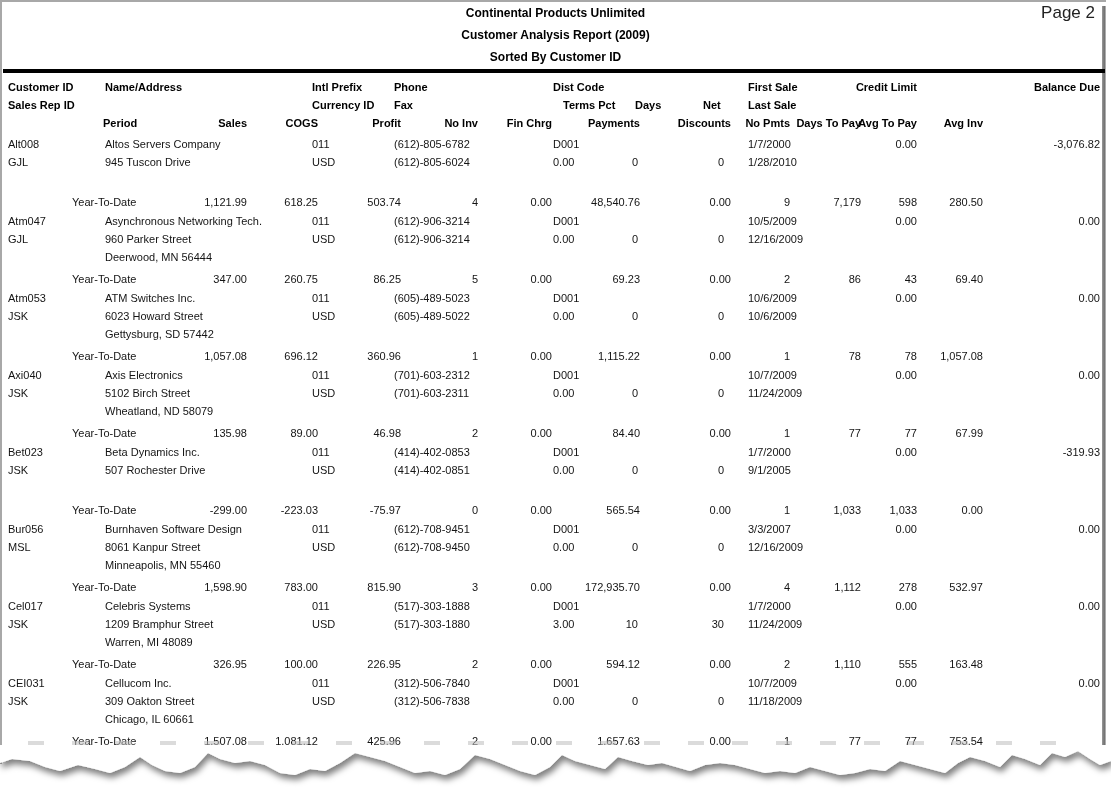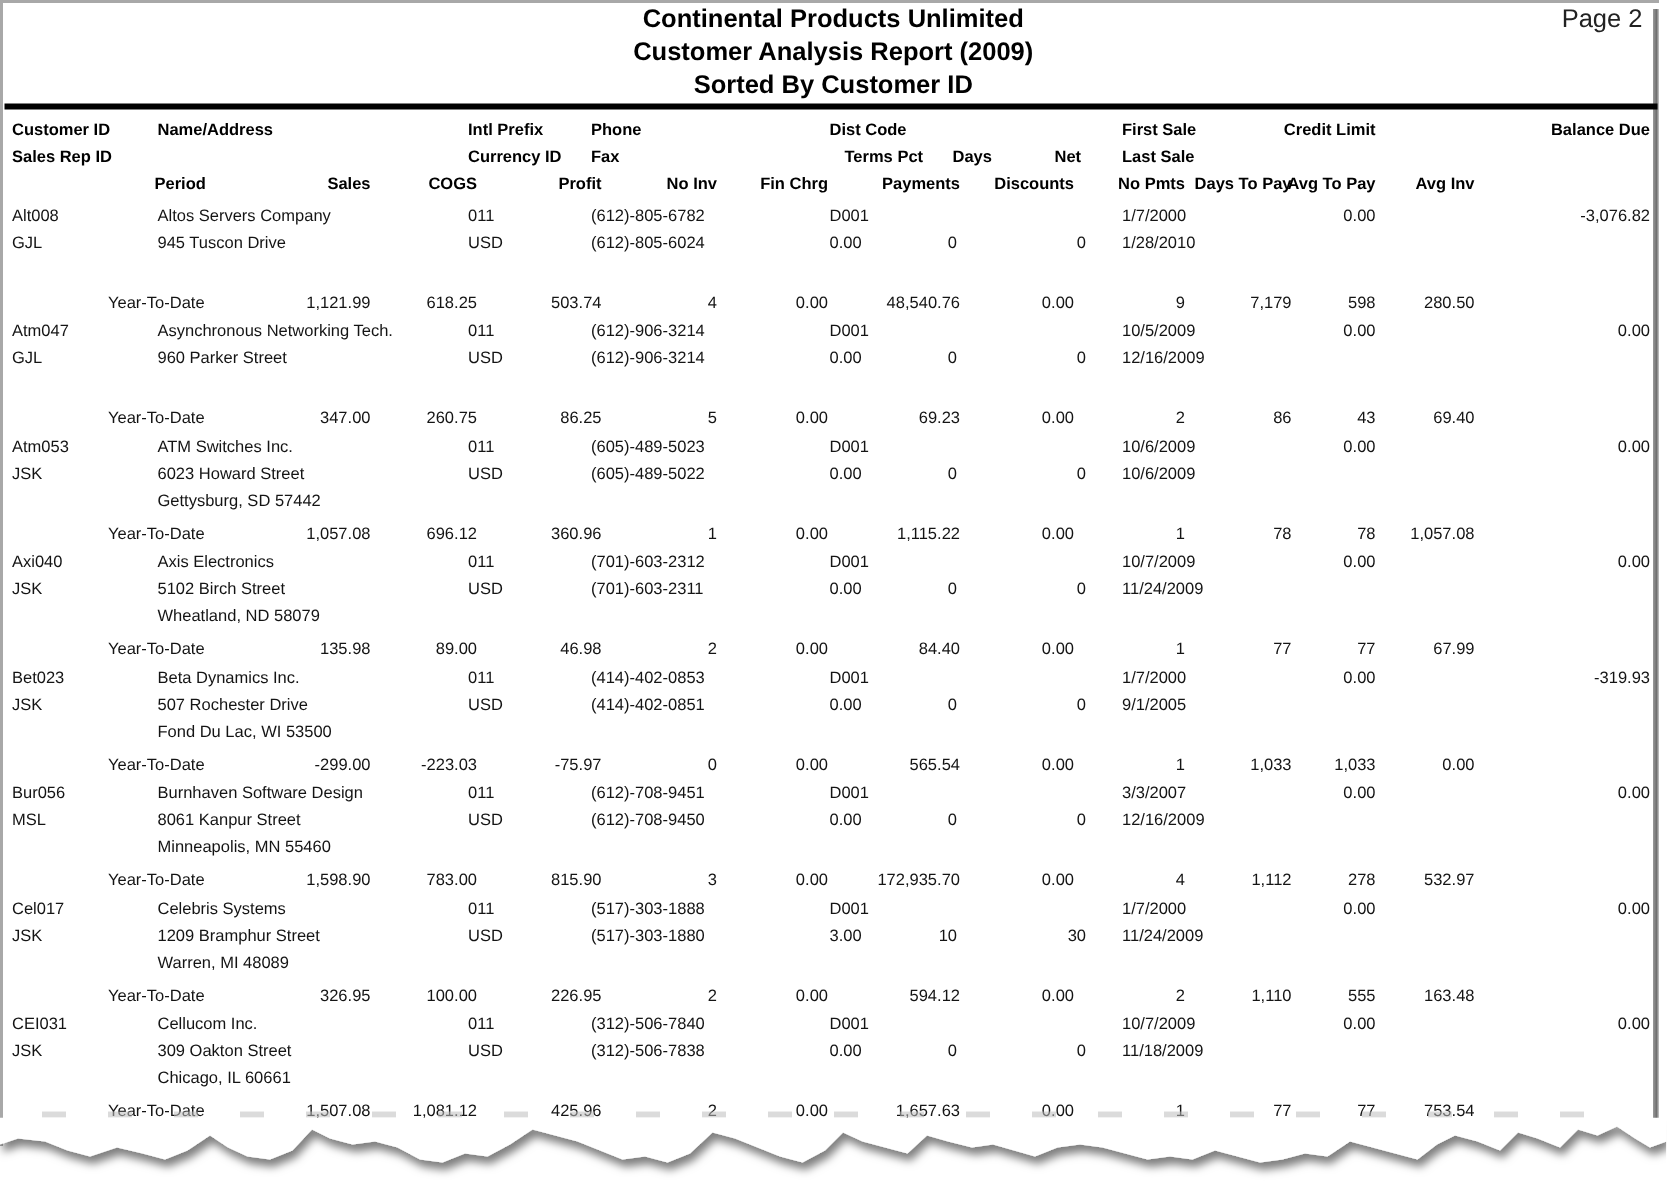--- a/index.html
+++ b/index.html
@@ -12,21 +12,21 @@
     color:#141414;
     overflow:hidden;
   }
   
   .edge-top{position:absolute;top:0;left:0;width:1106px;height:2px;background:#a8a8a8;}
   .edge-left{position:absolute;top:0;left:0;width:2px;height:764px;background:#a8a8a8;}
   .edge-right{position:absolute;top:6px;left:1102px;width:4px;height:741px;
     background:linear-gradient(90deg,#9a9a9a,#6f6f6f 60%,#c9c9c9);}
   
   .title-block{position:absolute;top:2px;left:0;right:0;text-align:center;
-    font-weight:bold;font-size:17px;line-height:22px;color:#000;}
+    font-weight:bold;font-size:12px;line-height:22px;color:#000;}
   .page-number{position:absolute;top:3px;right:16px;font-size:17px;color:#222;}
   .thick-rule{position:absolute;top:69px;left:3px;width:1102px;height:4px;background:#000;}
   
   .hline,.line{position:absolute;left:0;right:0;height:15px;}
   .cell{position:absolute;white-space:nowrap;top:0;}
   .hdr .cell{font-weight:bold;color:#000;}
   .hdr1{top:81px}.hdr2{top:99px}.hdr3{top:117px}
   #blocks{position:absolute;top:138px;left:0;right:0;}
   .block{position:relative;height:77px;}
   .l1{top:0}.l2{top:18px}.l3{top:36px}.l4{top:58px}
@@ -43,21 +43,21 @@
   .h-days{left:635px}
   .h-net{left:703px}
   .c-saledate{left:748px}
   
   .r-sales{right:864px}
   .r-cogs{right:793px}
   .r-profit{right:710px}
   .r-noinv{right:633px}
   .r-finchrg{right:559px}
   .r-pay{right:471px}
-  .r-disc{right:395px}
+  .r-disc{right:380px}
   .r-nopmts{right:321px}
   .r-dtp{right:250px}
   .r-atp{right:194px}
   .r-avginv{right:128px}
   .r-balance{right:11px}
   .r-days{right:473px}
   .r-net{right:387px}
   
   .remnants{position:absolute;top:741px;left:28px;width:1050px;height:4px;opacity:.55;
     background:repeating-linear-gradient(90deg,#bfbfbf 0 16px,transparent 16px 44px);
@@ -170,20 +170,23 @@
       <div class="line l2">
         <span class="cell c-custid">GJL</span>
         <span class="cell c-name">960 Parker Street</span>
         <span class="cell c-prefix">USD</span>
         <span class="cell c-phone">(612)-906-3214</span>
         <span class="cell c-terms">0.00</span>
         <span class="cell r-days">0</span>
         <span class="cell r-net">0</span>
         <span class="cell c-saledate">12/16/2009</span>
       </div>
+      <div class="line l3">
+        <span class="cell c-name">Deerwood, MN 56444</span>
+      </div>
       <div class="line l4">
         <span class="cell c-period">Year-To-Date</span>
         <span class="cell r-sales">347.00</span>
         <span class="cell r-cogs">260.75</span>
         <span class="cell r-profit">86.25</span>
         <span class="cell r-noinv">5</span>
         <span class="cell r-finchrg">0.00</span>
         <span class="cell r-pay">69.23</span>
         <span class="cell r-disc">0.00</span>
         <span class="cell r-nopmts">2</span>
@@ -286,23 +289,20 @@
       </div>
       <div class="line l2">
         <span class="cell c-custid">JSK</span>
         <span class="cell c-name">507 Rochester Drive</span>
         <span class="cell c-prefix">USD</span>
         <span class="cell c-phone">(414)-402-0851</span>
         <span class="cell c-terms">0.00</span>
         <span class="cell r-days">0</span>
         <span class="cell r-net">0</span>
         <span class="cell c-saledate">9/1/2005</span>
-      </div>
-      <div class="line l3">
-        <span class="cell c-name">Fond Du Lac, WI 53500</span>
       </div>
       <div class="line l4">
         <span class="cell c-period">Year-To-Date</span>
         <span class="cell r-sales">-299.00</span>
         <span class="cell r-cogs">-223.03</span>
         <span class="cell r-profit">-75.97</span>
         <span class="cell r-noinv">0</span>
         <span class="cell r-finchrg">0.00</span>
         <span class="cell r-pay">565.54</span>
         <span class="cell r-disc">0.00</span>

